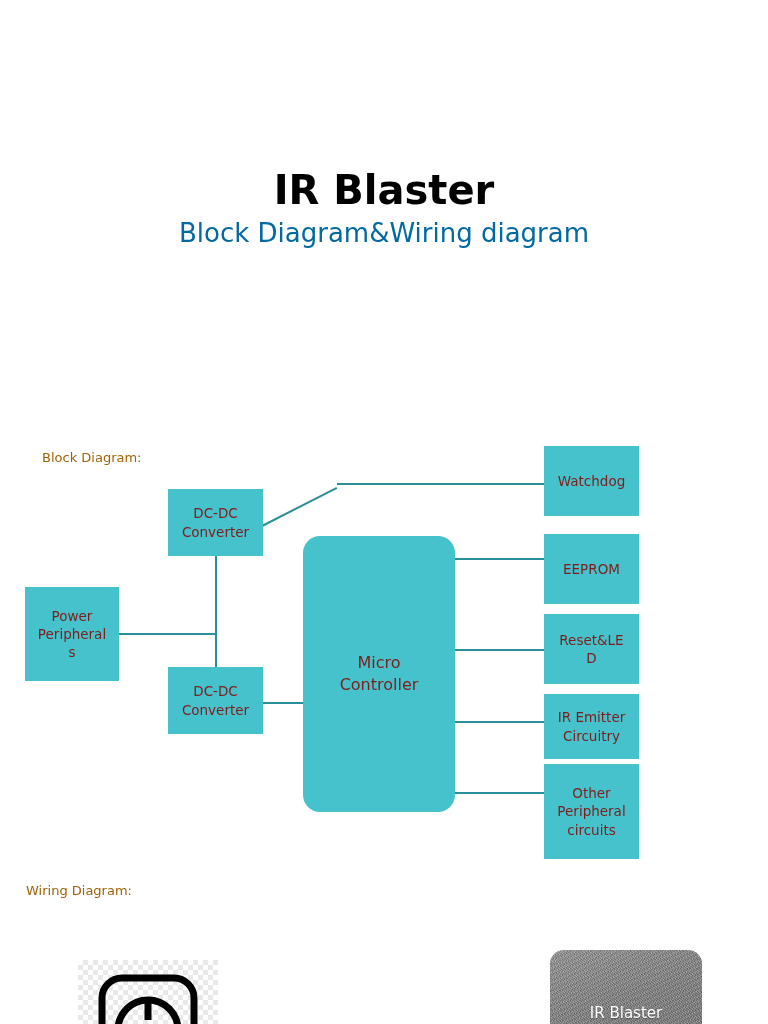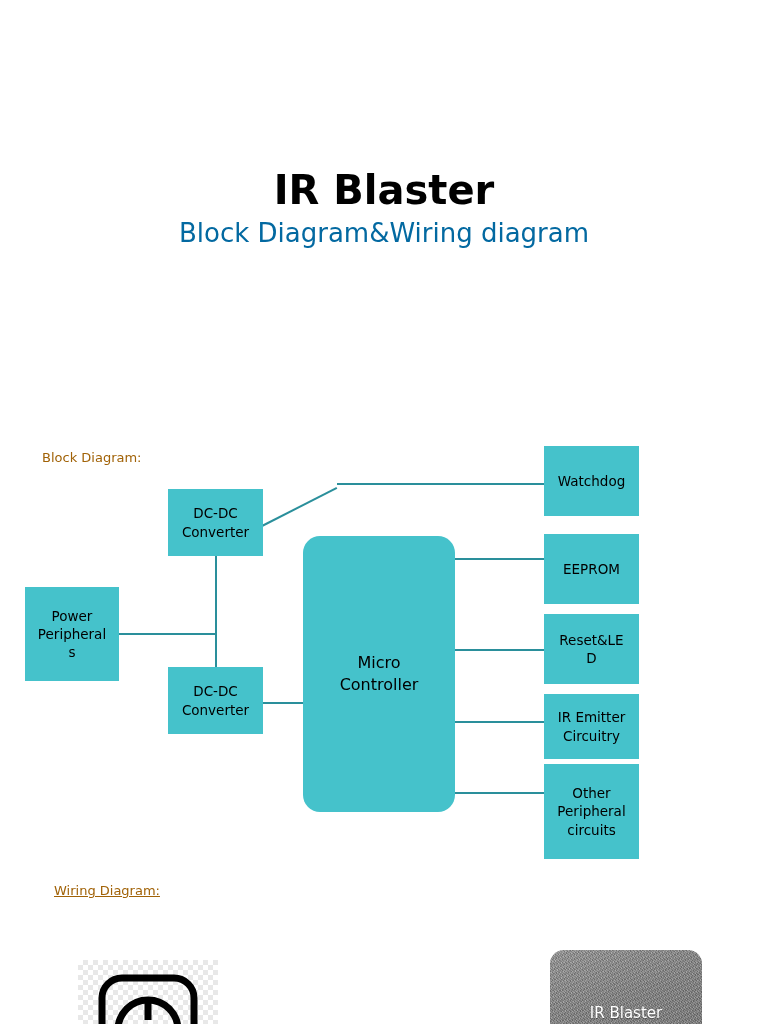--- a/index.html
+++ b/index.html
@@ -48,35 +48,35 @@
 
   
   .section-label {
     position: absolute;
     font-size: 13px;
     color: #a16207;
     font-family: "DejaVu Sans", "Liberation Sans", sans-serif;
     white-space: nowrap;
   }
   #block-diagram-label { left: 42px; top: 450px; }
-  #wiring-diagram-label { left: 54px; top: 883px; text-decoration: underline; }
+  #wiring-diagram-label { left: 26px; top: 883px; }
 
   
   #block-diagram {
     position: absolute;
     left: 0;
     top: 430px;
     width: 768px;
     height: 440px;
   }
 
   .node {
     position: absolute;
     background: #45c2cb;
-    color: #000000;
+    color: #7f1d1d;
     display: flex;
     align-items: center;
     justify-content: center;
     text-align: center;
     font-size: 13.5px;
     line-height: 1.35;
     box-sizing: border-box;
     padding: 2px 4px;
   }
   .node.rounded {

